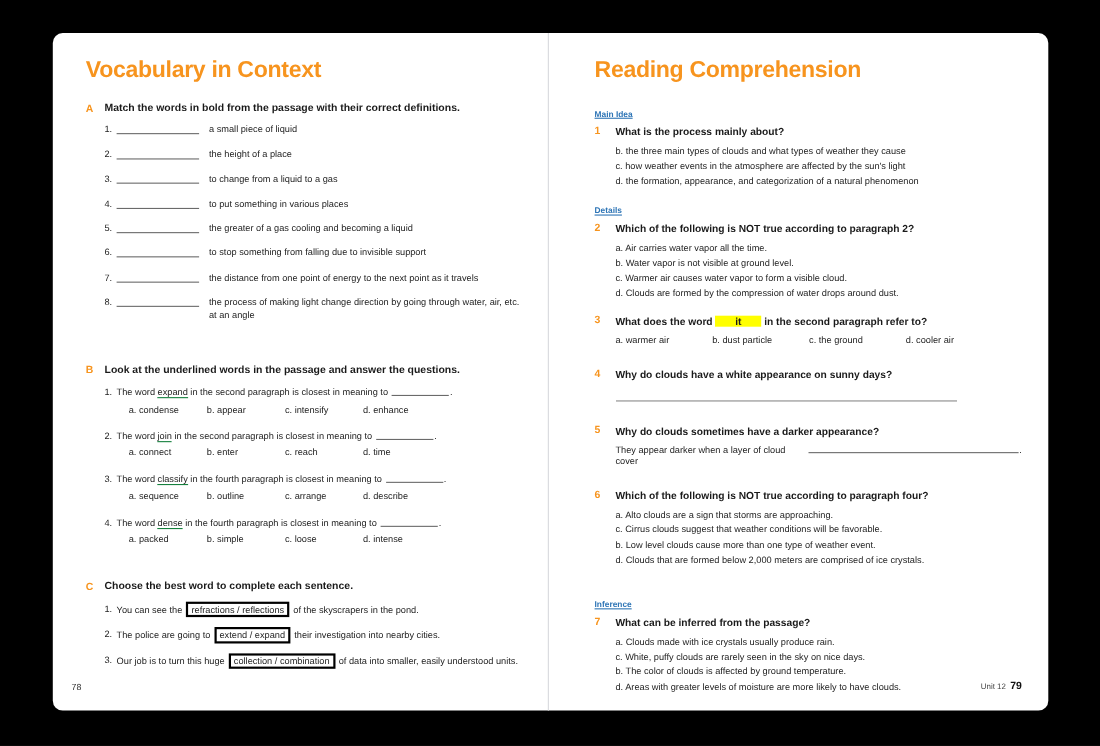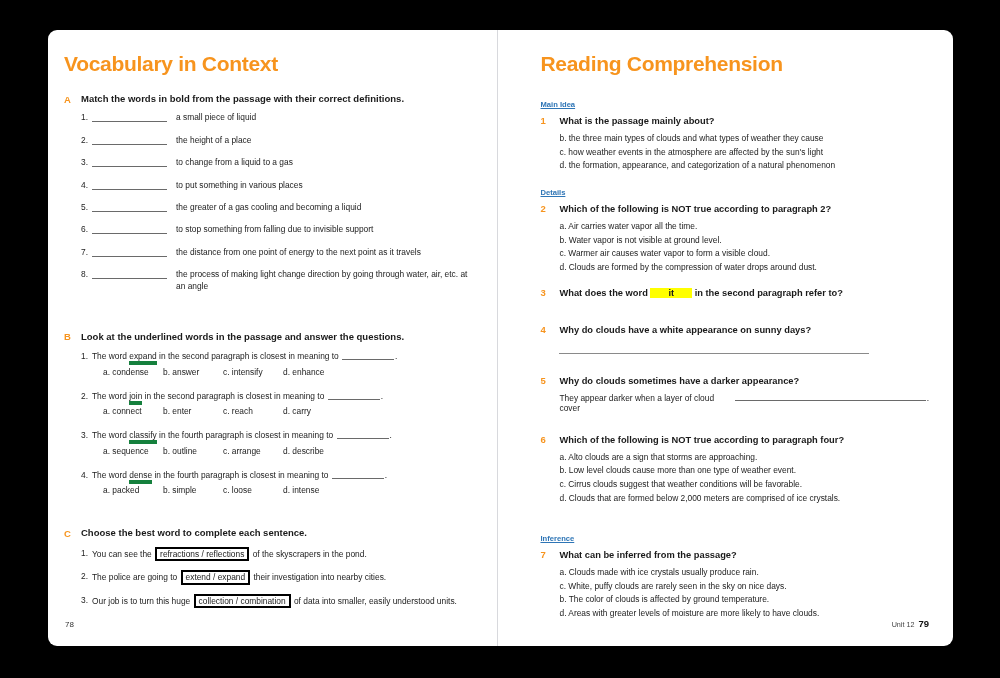--- a/index.html
+++ b/index.html
@@ -15,21 +15,21 @@
     width: 905px; height: 616px;
     background: #ffffff;
     border-radius: 9px;
     display: flex;
   }
   .page {
     position: relative;
     height: 100%;
     padding: 22px 28px 0 28px;
   }
-  .page-left  { width: 450px; padding-left: 16px; padding-right: 22px; }
+  .page-left  { width: 450px; padding-left: 30px; padding-right: 22px; }
   .page-right { width: 455px; padding-left: 42px; padding-right: 24px; }
   .spine {
     width: 1px; height: 100%;
     background: #d8d9dd;
     flex: 0 0 1px;
   }
 
   h1.sec-title {
     color: #F7941E;
     font-size: 21px;
@@ -81,36 +81,36 @@
   .q-list { margin-left: 17px; }
   .q-item { margin-bottom: 13px; }
   .q-line {
     font-size: 8.4px;
     color: #222;
     line-height: 1.5;
     display: flex;
   }
   .q-num { width: 11px; flex: 0 0 11px; }
   .q-stem { flex: 1; }
-  .uw { border-bottom: 4px solid #15803d; }
+  .uw { border-bottom: 1px solid #15803d; }
   .inline-blank {
     display: inline-block;
     width: 52px;
     border-bottom: 1px solid #6a6a6a;
     height: 8px;
     margin: 0 1px -1px 1px;
   }
   .opts {
     display: flex;
     margin-left: 22px;
     margin-top: 4px;
     font-size: 8.4px;
     color: #222;
   }
-  .opt { width: 60px; }
+  .opt { width: 71px; }
 
   
   .c-list { margin-left: 17px; }
   .c-item {
     display: flex;
     font-size: 8.4px;
     color: #222;
     line-height: 1.55;
     margin-bottom: 9px;
   }
@@ -270,36 +270,36 @@
       </div>
       <div class="q-list">
 
         <div class="q-item">
           <div class="q-line">
             <span class="q-num">1.</span>
             <span class="q-stem"><span>The word </span><span class="uw">expand</span><span> in the second paragraph is closest in meaning to </span><span class="inline-blank"></span>.</span>
           </div>
           <div class="opts">
             <span class="opt">a. condense</span>
-            <span class="opt">b. answer</span>
+            <span class="opt">b. appear</span>
             <span class="opt">c. intensify</span>
             <span class="opt">d. enhance</span>
           </div>
         </div>
 
         <div class="q-item">
           <div class="q-line">
             <span class="q-num">2.</span>
             <span class="q-stem"><span>The word </span><span class="uw">join</span><span> in the second paragraph is closest in meaning to </span><span class="inline-blank"></span>.</span>
           </div>
           <div class="opts">
             <span class="opt">a. connect</span>
             <span class="opt">b. enter</span>
             <span class="opt">c. reach</span>
-            <span class="opt">d. carry</span>
+            <span class="opt">d. time</span>
           </div>
         </div>
 
         <div class="q-item">
           <div class="q-line">
             <span class="q-num">3.</span>
             <span class="q-stem"><span>The word </span><span class="uw">classify</span><span> in the fourth paragraph is closest in meaning to </span><span class="inline-blank"></span>.</span>
           </div>
           <div class="opts">
             <span class="opt">a. sequence</span>
@@ -355,21 +355,21 @@
 
   <div class="page page-right">
     <h1 class="sec-title">Reading Comprehension</h1>
 
     
     <div class="cat-label first">Main Idea</div>
 
     <div class="rc-q">
       <div class="rc-head">
         <span class="rc-num">1</span>
-        <span class="rc-stem">What is the passage mainly about?</span>
+        <span class="rc-stem">What is the process mainly about?</span>
       </div>
       <div class="rc-opts">
         <div class="rc-opt">b. the three main types of clouds and what types of weather they cause</div>
         <div class="rc-opt">c. how weather events in the atmosphere are affected by the sun's light</div>
         <div class="rc-opt">d. the formation, appearance, and categorization of a natural phenomenon</div>
       </div>
     </div>
 
     
     <div class="cat-label">Details</div>
@@ -387,20 +387,26 @@
       </div>
     </div>
 
     <div class="gap-sm"></div>
 
     <div class="rc-q">
       <div class="rc-head">
         <span class="rc-num">3</span>
         <span class="rc-stem"><span>What does the word </span><span class="hl">it</span><span> in the second paragraph refer to?</span></span>
       </div>
+      <div class="rc-opts-inline">
+        <span class="rc-opt-col">a. warmer air</span>
+        <span class="rc-opt-col">b. dust particle</span>
+        <span class="rc-opt-col">c. the ground</span>
+        <span class="rc-opt-col">d. cooler air</span>
+      </div>
     </div>
 
     <div class="gap-md"></div>
 
     <div class="rc-q">
       <div class="rc-head">
         <span class="rc-num">4</span>
         <span class="rc-stem">Why do clouds have a white appearance on sunny days?</span>
       </div>
       <div class="answer-line"></div>
@@ -422,22 +428,22 @@
 
     <div class="gap-md"></div>
 
     <div class="rc-q">
       <div class="rc-head">
         <span class="rc-num">6</span>
         <span class="rc-stem">Which of the following is NOT true according to paragraph four?</span>
       </div>
       <div class="rc-opts">
         <div class="rc-opt">a. Alto clouds are a sign that storms are approaching.</div>
+        <div class="rc-opt">c. Cirrus clouds suggest that weather conditions will be favorable.</div>
         <div class="rc-opt">b. Low level clouds cause more than one type of weather event.</div>
-        <div class="rc-opt">c. Cirrus clouds suggest that weather conditions will be favorable.</div>
         <div class="rc-opt">d. Clouds that are formed below 2,000 meters are comprised of ice crystals.</div>
       </div>
     </div>
 
     
     <div class="cat-label" style="margin-top:27px">Inference</div>
 
     <div class="rc-q">
       <div class="rc-head">
         <span class="rc-num">7</span>

